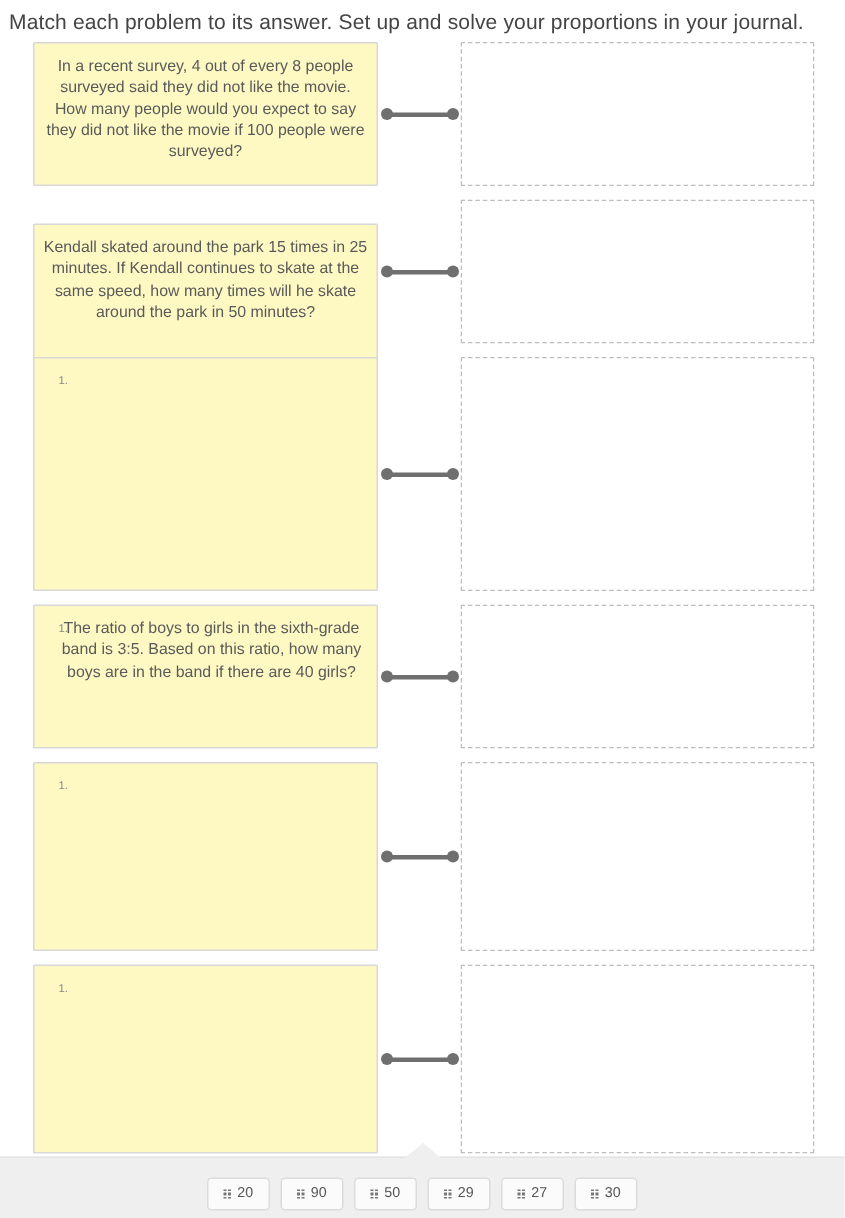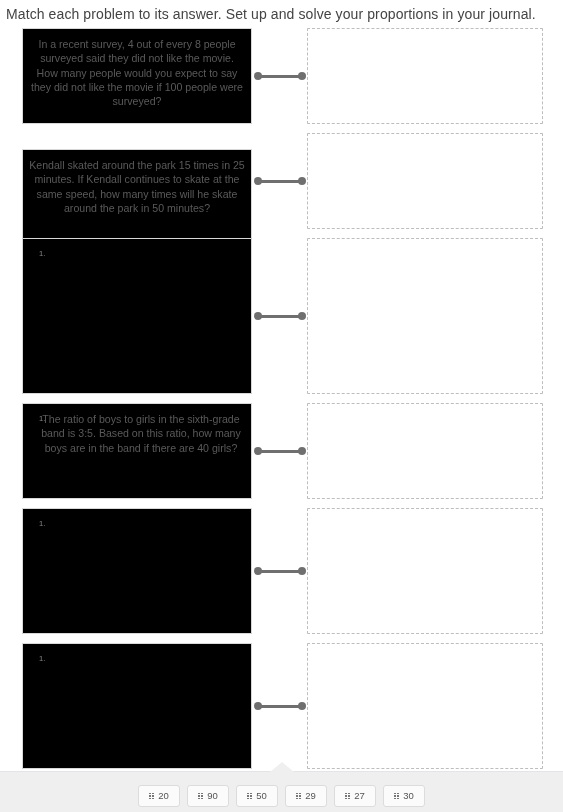--- a/index.html
+++ b/index.html
@@ -40,21 +40,21 @@
     left: 0;
     width: 563px;
   }
 
   .problem-card {
     position: absolute;
     left: 22px;
     width: 230px;
     box-sizing: border-box;
     border: 1px solid #d8d8d8;
-    background: #000000;
+    background: #fef9c3;
     border-radius: 1px;
     padding: 8px 6px 8px 6px;
     text-align: center;
   }
   .problem-text {
     font-size: 10.6px;
     line-height: 14.3px;
     color: #5a5a5a;
     display: block;
   }

